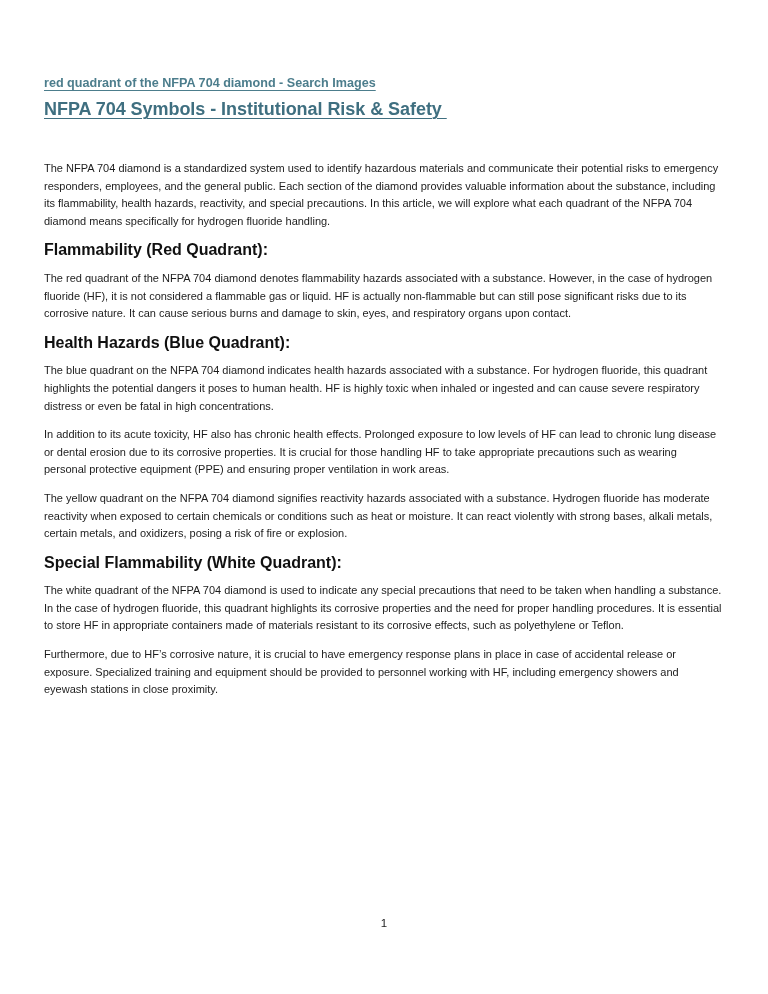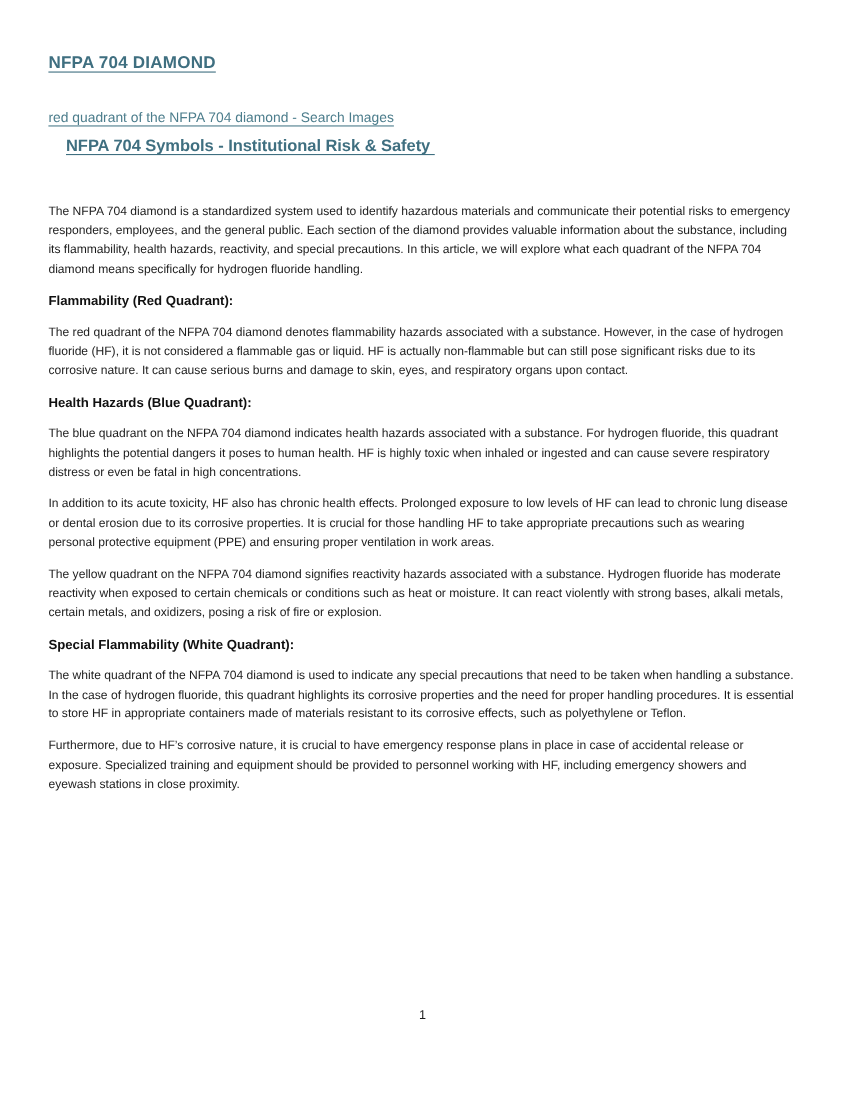--- a/index.html
+++ b/index.html
@@ -56,46 +56,46 @@
     color: #4c7d8c;
     font-size: 12.6px;
     line-height: 18px;
     text-decoration: underline;
     text-underline-offset: 2.5px;
     text-decoration-thickness: 1px;
     white-space: pre;
     width: fit-content;
     margin-bottom: 8px;
     cursor: pointer;
+    font-weight: bold;
   }
 
   .doc-link.strong {
     font-weight: bold;
     color: #3f6f80;
-    font-size: 15px;
+    font-size: 18px;
     letter-spacing: -0.05px;
-    margin-left: 16px;
   }
 
   .body-block {
     margin-top: 42px;
   }
 
   p.para {
     margin: 0 0 11px 0;
     font-size: 11px;
     line-height: 17.6px;
     color: #1c1c1c;
     text-align: left;
     max-width: 680px;
   }
 
   h3.subhead {
     margin: 0 0 11px 0;
-    font-size: 12px;
+    font-size: 16px;
     line-height: 17.6px;
     font-weight: bold;
     color: #101010;
   }
 
   .page-number {
     position: absolute;
     left: 0;
     right: 0;
     top: 916px;
@@ -103,23 +103,20 @@
     font-size: 11.5px;
     line-height: 14px;
     color: #1c1c1c;
   }
 </style>
 </head>
 <body>
 
 <div class="page">
 
-  <div class="title-block">
-    <a class="doc-title" href="#">NFPA 704 DIAMOND</a>
-  </div>
 
   <div class="link-group">
     <a class="doc-link" href="#">red quadrant of the NFPA 704 diamond - Search Images</a>
     <a class="doc-link strong" href="#">NFPA 704 Symbols - Institutional Risk &amp; Safety </a>
   </div>
 
 
   <div class="body-block">
 
     <p class="para">The NFPA 704 diamond is a standardized system used to identify hazardous materials and communicate their potential risks to emergency responders, employees, and the general public. Each section of the diamond provides valuable information about the substance, including its flammability, health hazards, reactivity, and special precautions. In this article, we will explore what each quadrant of the NFPA 704 diamond means specifically for hydrogen fluoride handling.</p>

